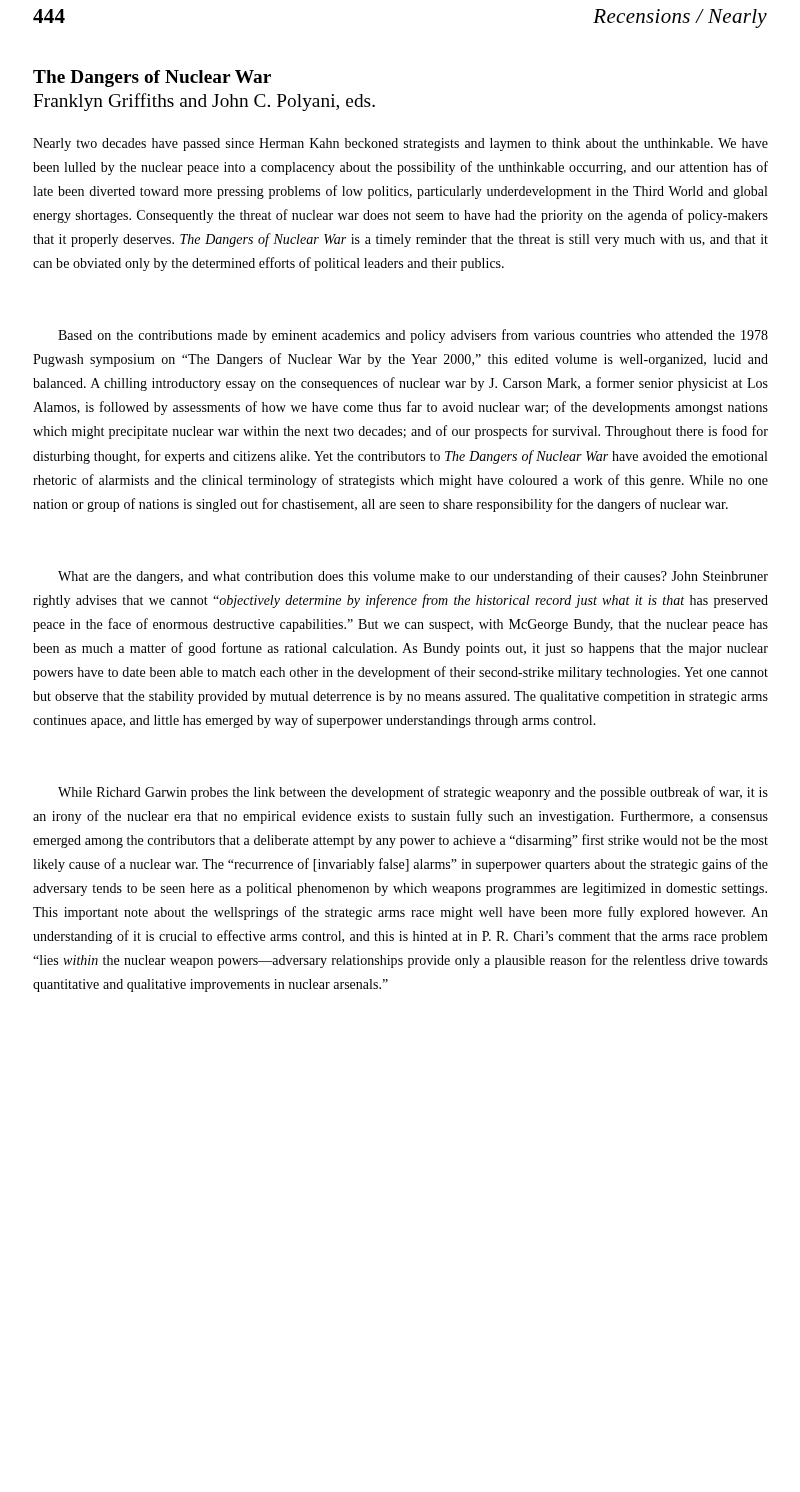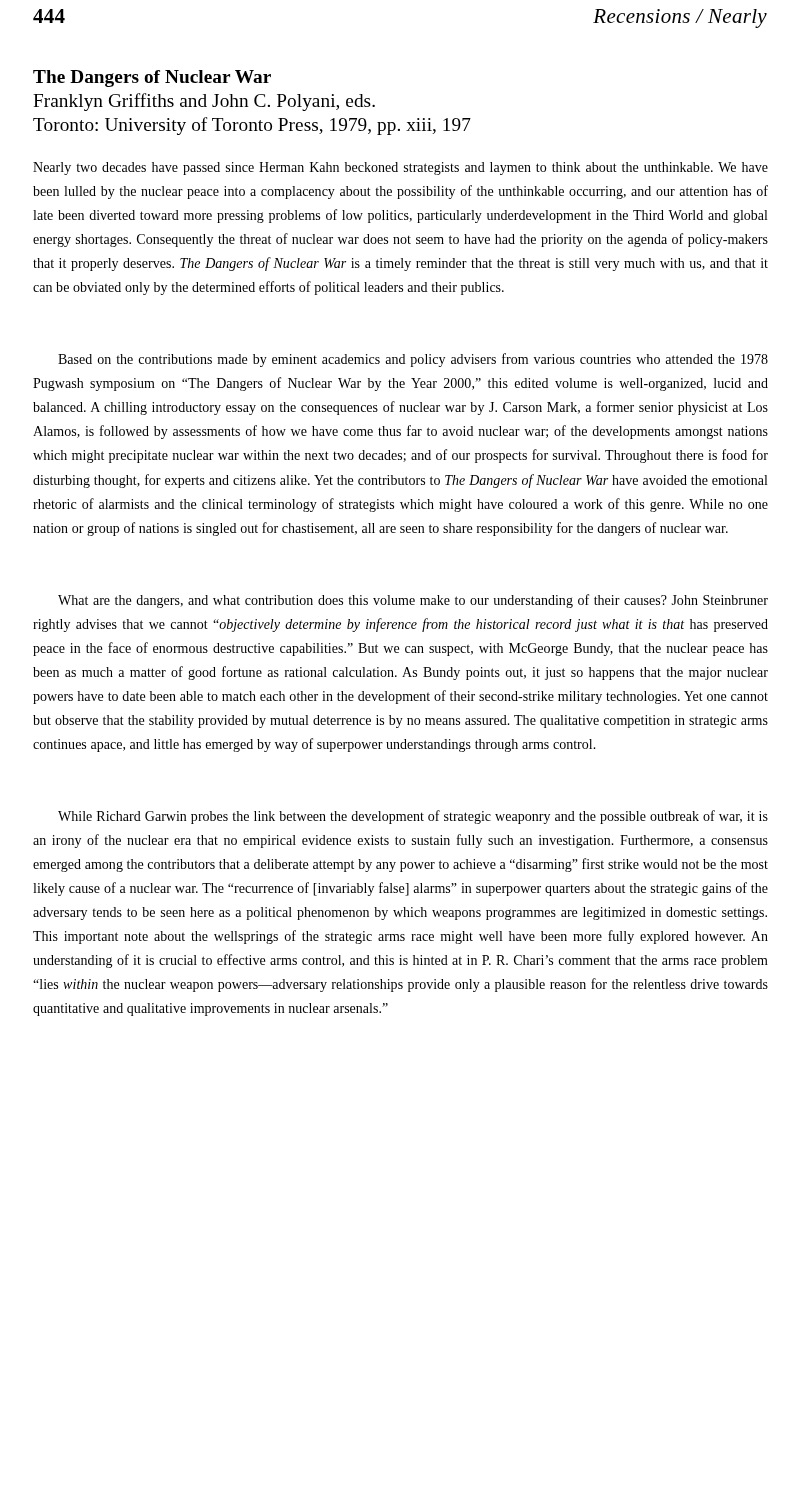--- a/index.html
+++ b/index.html
@@ -86,21 +86,20 @@
 <div class="page">
 
   <div class="running-head">
     <span class="folio">444</span>
     <span class="head-title">Recensions / Nearly</span>
   </div>
 
   <div class="ref-block">
     <div class="ref-line title">The Dangers of Nuclear War</div>
     <div class="ref-line">Franklyn Griffiths and John C. Polyani, eds.</div>
-    <div class="ref-line">Toronto: University of Toronto Press, 1979, pp. xiii, 197</div>
   </div>
 
   <div class="body-copy">
 
     <p class="para"><span>Nearly two decades have passed since Herman Kahn beckoned strategists and laymen to think about the unthinkable. We have been lulled by the nuclear peace into a complacency about the possibility of the unthinkable occurring, and our attention has of late been diverted toward more pressing problems of low politics, particularly underdevelopment in the Third World and global energy shortages. Consequently the threat of nuclear war does not seem to have had the priority on the agenda of policy-makers that it properly deserves. </span><i>The Dangers of Nuclear War</i><span> is a timely reminder that the threat is still very much with us, and that it can be obviated only by the determined efforts of political leaders and their publics.</span></p>
 
     <p class="para indent"><span>Based on the contributions made by eminent academics and policy advisers from various countries who attended the 1978 Pugwash symposium on “The Dangers of Nuclear War by the Year 2000,” this edited volume is well-organized, lucid and balanced. A chilling introductory essay on the consequences of nuclear war by J. Carson Mark, a former senior physicist at Los Alamos, is followed by assessments of how we have come thus far to avoid nuclear war; of the developments amongst nations which might precipitate nuclear war within the next two decades; and of our prospects for survival. Throughout there is food for disturbing thought, for experts and citizens alike. Yet the contributors to </span><i>The Dangers of Nuclear War</i><span> have avoided the emotional rhetoric of alarmists and the clinical terminology of strategists which might have coloured a work of this genre. While no one nation or group of nations is singled out for chastisement, all are seen to share responsibility for the dangers of nuclear war.</span></p>
 
     <p class="para indent"><span>What are the dangers, and what contribution does this volume make to our understanding of their causes? John Steinbruner rightly advises that we cannot “</span><i>objectively determine by inference from the historical record just what it is that</i><span> has preserved peace in the face of enormous destructive capabilities.” But we can suspect, with McGeorge Bundy, that the nuclear peace has been as much a matter of good fortune as rational calculation. As Bundy points out, it just so happens that the major nuclear powers have to date been able to match each other in the development of their second-strike military technologies. Yet one cannot but observe that the stability provided by mutual deterrence is by no means assured. The qualitative competition in strategic arms continues apace, and little has emerged by way of superpower understandings through arms control.</span></p>
 

